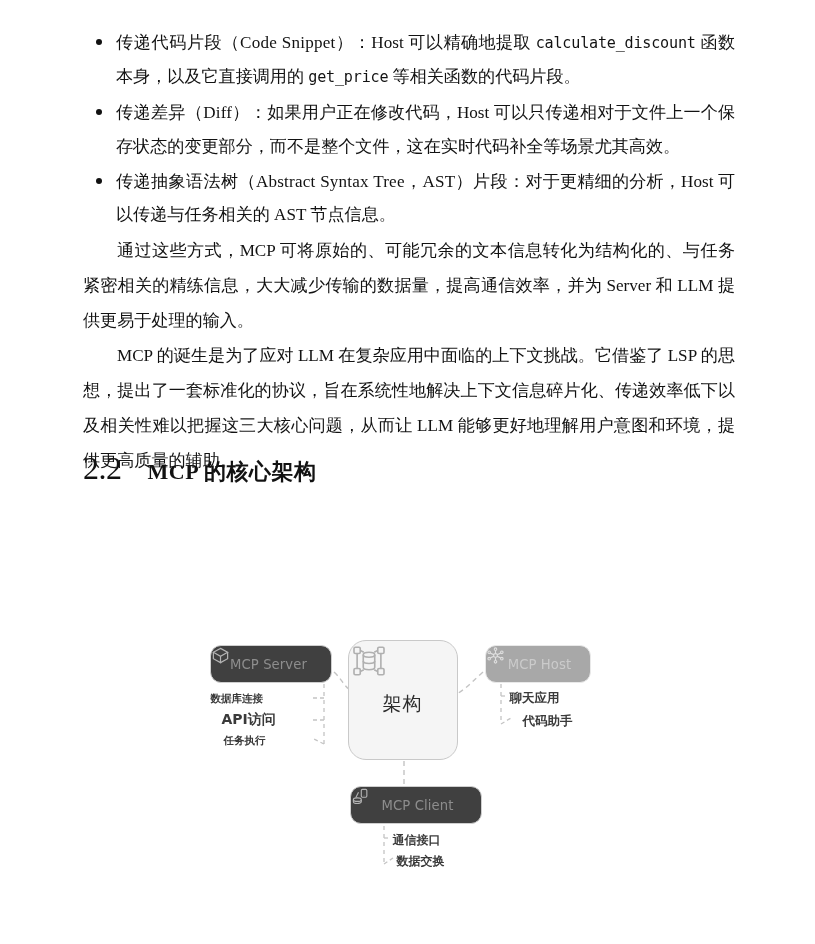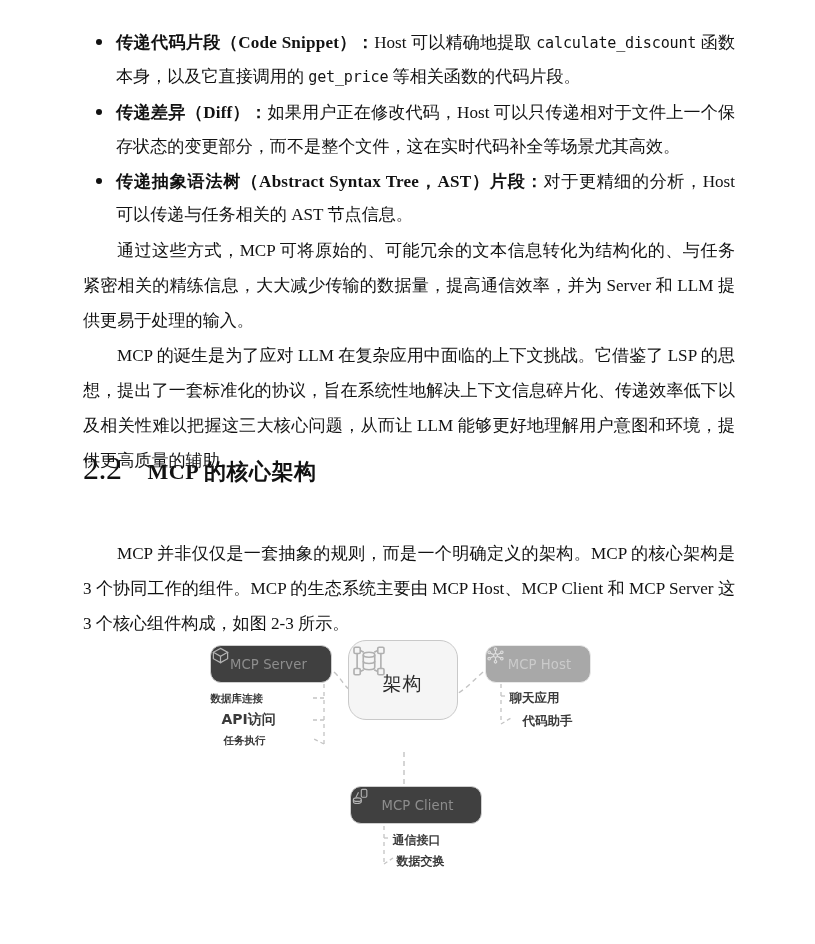--- a/index.html
+++ b/index.html
@@ -49,21 +49,21 @@
   .bullet .dot {
     position: absolute;
     left: 13px;
     top: 13px;
     width: 6px;
     height: 6px;
     border-radius: 50%;
     background: #111;
   }
   .term {
-    font-weight: bold;
+    font-weight: normal;
     font-family: "Liberation Serif", "DejaVu Serif", serif;
     letter-spacing: 0.2px;
   }
   .mono {
     font-family: "DejaVu Sans Mono", "Liberation Mono", monospace;
     font-size: 15.1px;
     letter-spacing: -0.2px;
   }
   .bold-in {
     font-weight: normal;
@@ -147,21 +147,21 @@
     letter-spacing: 0.1px;
   }
   .node-server {
     left: 17px; top: 13px; width: 122px; height: 38px;
   }
   .node-host {
     left: 292px; top: 13px; width: 106px; height: 38px;
     opacity: 0.45;
   }
   .node-center {
-    left: 155px; top: 8px; width: 110px; height: 80px;
+    left: 155px; top: 8px; width: 110px; height: 120px;
     border-radius: 18px;
     border: 1.6px solid #c9c9c9;
     background: #f5f5f5;
     flex-direction: column;
     gap: 7px;
     font-family: Liberation Mono, monospace;
   }
   .node-center .ctr-label {
     font-size: 19px;
     color: #2c2c2c;
@@ -221,23 +221,20 @@
     <p class="para tight">通过这些方式，MCP 可将原始的、可能冗余的文本信息转化为结构化的、与任务紧密相关的精练信息，大大减少传输的数据量，提高通信效率，并为 Server 和 LLM 提供更易于处理的输入。</p>
     <p class="para">MCP 的诞生是为了应对 LLM 在复杂应用中面临的上下文挑战。它借鉴了 LSP 的思想，提出了一套标准化的协议，旨在系统性地解决上下文信息碎片化、传递效率低下以及相关性难以把握这三大核心问题，从而让 LLM 能够更好地理解用户意图和环境，提供更高质量的辅助。</p>
 
   </div>
 
   <h2 class="section-head">
     <span class="sec-num">2.2</span>
     <span class="sec-title">MCP 的核心架构</span>
   </h2>
 
-  <div class="after-head">
-    <p class="para">MCP 并非仅仅是一套抽象的规则，而是一个明确定义的架构。MCP 的核心架构是 3 个协同工作的组件。MCP 的生态系统主要由 MCP Host、MCP Client 和 MCP Server 这 3 个核心组件构成，如图 2-3 所示。</p>
-  </div>
 
   <div class="figure">
     <div class="diagram">
 
       <svg width="430" height="235" viewBox="0 0 430 235">
 
         <path d="M141,40 C150,48 150,55 163,62" stroke="#c4c4c4" stroke-width="1.4" fill="none" stroke-dasharray="5,4"></path>
 
         <path d="M290,40 C281,48 275,55 264,62" stroke="#c4c4c4" stroke-width="1.4" fill="none" stroke-dasharray="5,4"></path>
 

